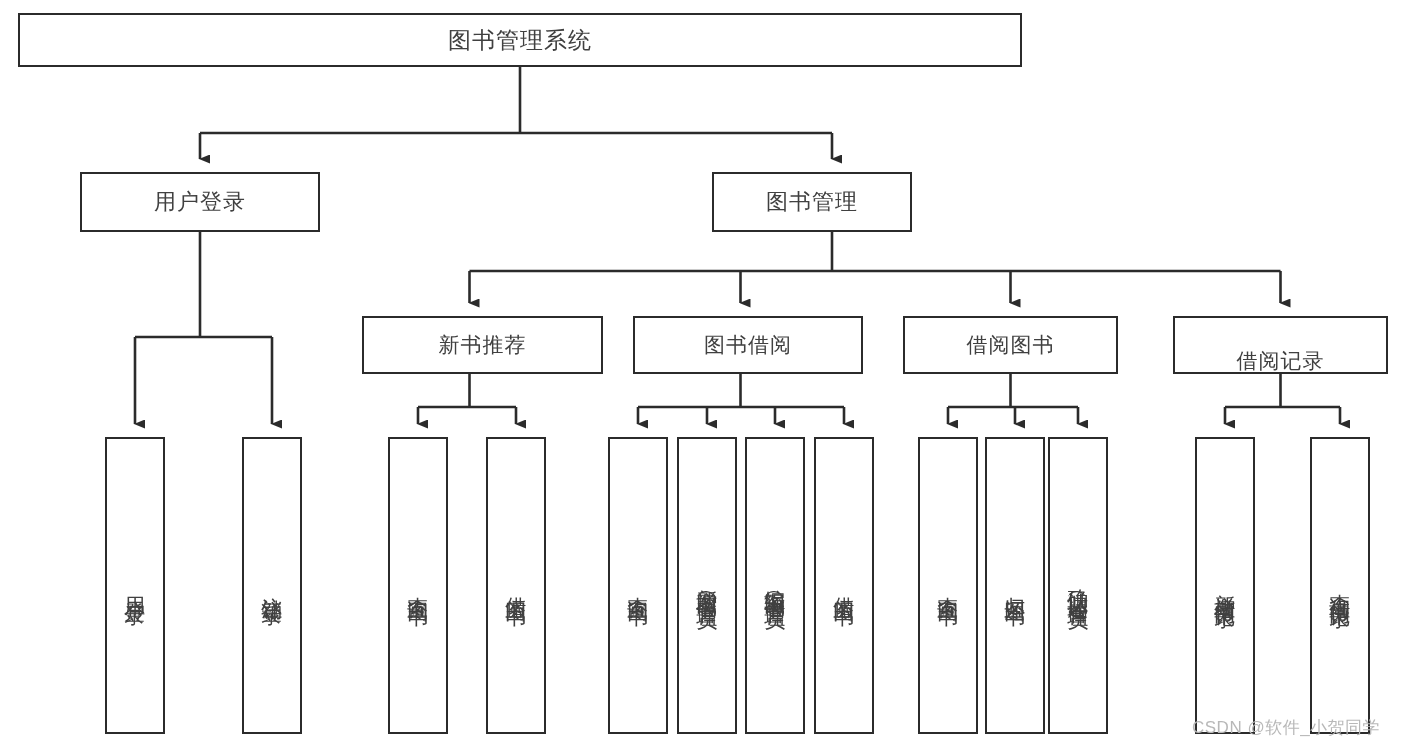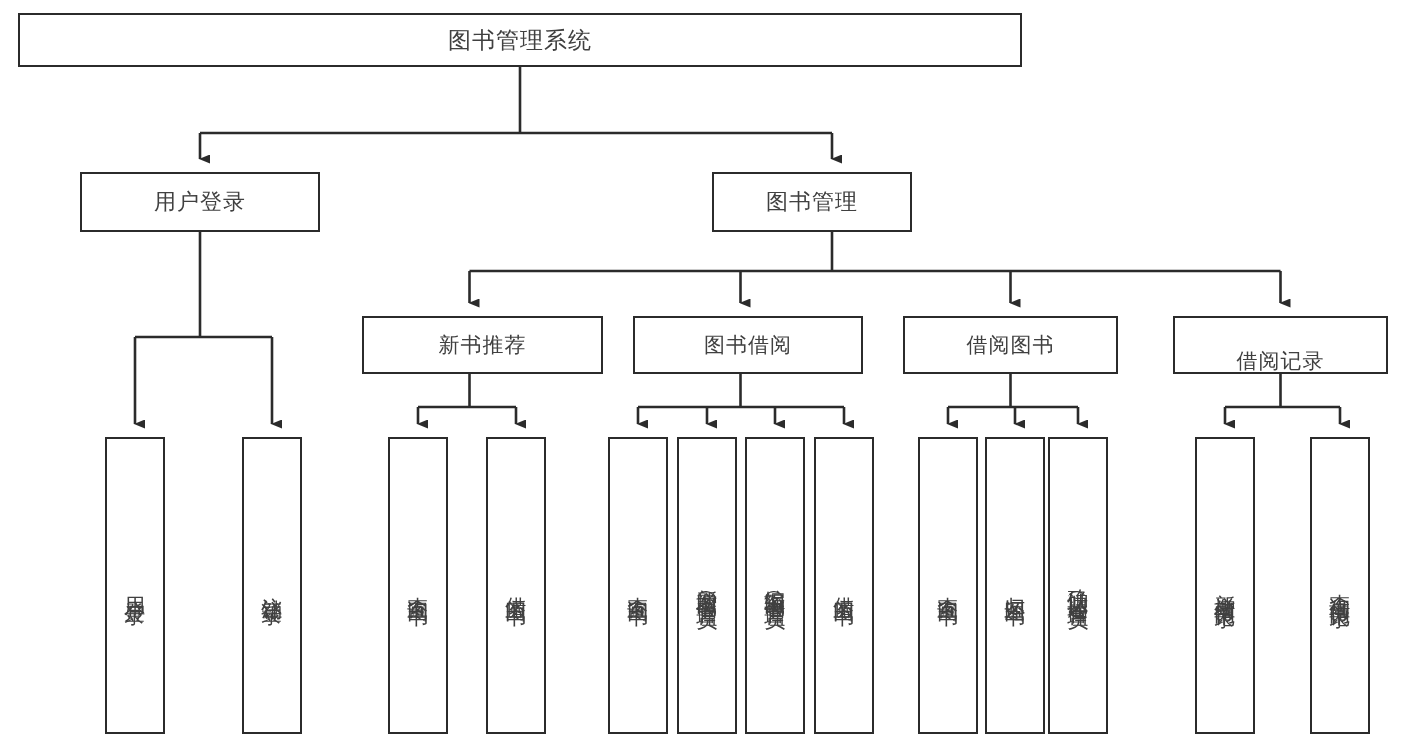--- a/index.html
+++ b/index.html
@@ -175,13 +175,14 @@
         <span class="label">确认归还（管理员）</span>
       </div>
       <div class="node leaf" style="left: 1195px; top: 437px; width: 60px; height: 297px;">
         <span class="label">新增借阅记录</span>
       </div>
       <div class="node leaf" style="left: 1310px; top: 437px; width: 60px; height: 297px;">
         <span class="label">查询借阅记录</span>
       </div>
     </div>
 
+  <div class="watermark" id="watermark-el" style="left: 1192px; top: 716px;">CSDN @软件_小贺同学</div>
 </div>
 
 </body></html>

